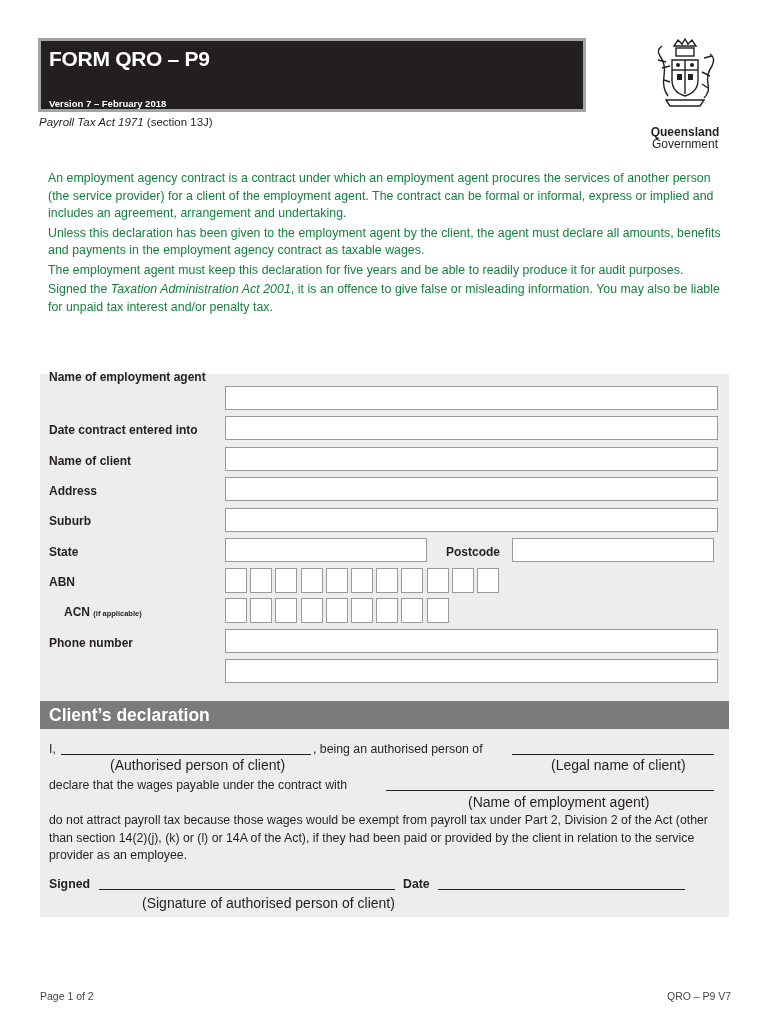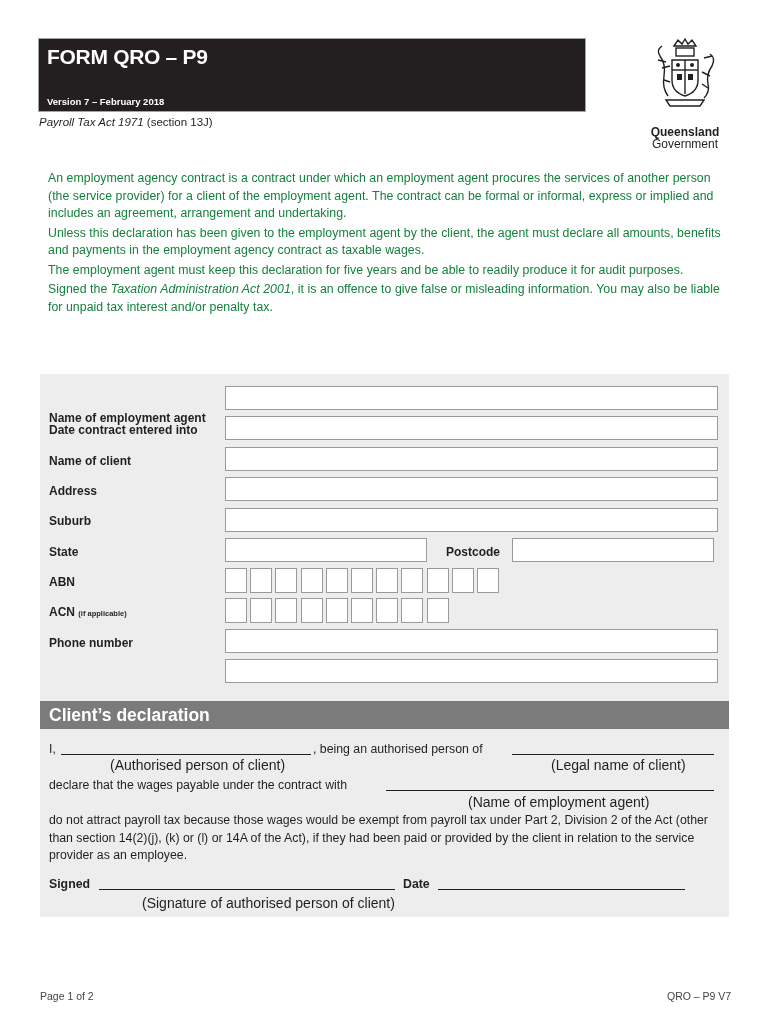--- a/index.html
+++ b/index.html
@@ -1,21 +1,21 @@
 <!DOCTYPE html>
 <html><head>
 <meta charset="utf-8">
 <style>
   html, body { margin:0; padding:0; background:#ffffff; }
   body { width:770px; height:1024px; position:relative; overflow:hidden;
          font-family:"DejaVu Sans Condensed","Liberation Sans Narrow","Liberation Sans", sans-serif; color:#231f20; }
   .abs { position:absolute; }
 
   
-  .title-bar { left:38px; top:38px; width:548px; height:74px; background:#231f20; border:1px solid #a3a3a3; box-sizing:border-box; color:#fff; }
+  .title-bar { left:38px; top:38px; width:548px; height:74px; background:#231f20; border:3px solid #a3a3a3; box-sizing:border-box; color:#fff; }
   .title-bar .t1 { position:absolute; left:8px; top:6px; font-family:"Liberation Sans", sans-serif; font-weight:bold; font-size:21px; letter-spacing:-0.3px; }
   .title-bar .t2 { position:absolute; left:8px; top:34px; font-family:"Liberation Sans", sans-serif; font-weight:bold; font-size:16.5px; letter-spacing:-0.2px; }
   .title-bar .t3 { position:absolute; left:8px; top:57px; font-family:"Liberation Sans", sans-serif; font-weight:bold; font-size:9.5px; }
   .act-line { left:39px; top:116px; font-family:"Liberation Sans", sans-serif; font-size:11.5px; color:#231f20; }
   .act-line i { font-style:italic; }
 
   .logo { left:645px; top:36px; width:80px; height:100px; text-align:center; }
   .logo svg { display:block; margin:0 auto; }
   .logo .q1 { font-family:"Liberation Sans", sans-serif; font-weight:bold; font-size:12px; line-height:12px; color:#231f20; margin-top:18px;text-align:center; }
   .logo .q2 { font-family:"Liberation Sans", sans-serif; font-size:12px; line-height:13px; color:#231f20; }
@@ -81,21 +81,21 @@
 
 <div class="abs intro">
   <p>An employment agency contract is a contract under which an employment agent procures the services of another person (the service provider) for a client of the employment agent. The contract can be formal or informal, express or implied and includes an agreement, arrangement and undertaking.</p>
   <p>Unless this declaration has been given to the employment agent by the client, the agent must declare all amounts, benefits and payments in the employment agency contract as taxable wages.</p>
   <p>The employment agent must keep this declaration for five years and be able to readily produce it for audit purposes.</p>
   <p><span>Signed the </span><i>Taxation Administration Act 2001</i><span>, it is an offence to give false or misleading information. You may also be liable for unpaid tax interest and/or penalty tax.</span></p>
 </div>
 
 <div class="abs panel"></div>
 
-<div class="row-label" style="top:411px;">Name of employment agent</div>
+<div class="row-label" style="top:370px;">Name of employment agent</div>
 <div class="field" style="top:386px;"></div>
 
 <div class="row-label" style="top:423px;">Date contract entered into</div>
 <div class="field" style="top:416px;"></div>
 
 <div class="row-label" style="top:454px;">Name of client</div>
 <div class="field" style="top:447px;"></div>
 
 <div class="row-label" style="top:484px;">Address</div>
 <div class="field" style="top:477px;"></div>
@@ -116,21 +116,21 @@
     <div class="box" style="left: 300.6px; top: 568px;"></div>
     <div class="box" style="left: 325.8px; top: 568px;"></div>
     <div class="box" style="left: 351px; top: 568px;"></div>
     <div class="box" style="left: 376.2px; top: 568px;"></div>
     <div class="box" style="left: 401.4px; top: 568px;"></div>
     <div class="box" style="left: 426.6px; top: 568px;"></div>
     <div class="box" style="left: 451.8px; top: 568px;"></div>
     <div class="box" style="left: 477px; top: 568px;"></div>
   </div>
 
-<div class="row-label" style="top:605px;"><span>ACN</span> <small>(if applicable)</small></div>
+<div class="row-label" style="top:605px;margin-left:15px;"><span>ACN</span> <small>(if applicable)</small></div>
 <div id="acn-boxes">
     <div class="box" style="left: 225px; top: 598px;"></div>
     <div class="box" style="left: 250.2px; top: 598px;"></div>
     <div class="box" style="left: 275.4px; top: 598px;"></div>
     <div class="box" style="left: 300.6px; top: 598px;"></div>
     <div class="box" style="left: 325.8px; top: 598px;"></div>
     <div class="box" style="left: 351px; top: 598px;"></div>
     <div class="box" style="left: 376.2px; top: 598px;"></div>
     <div class="box" style="left: 401.4px; top: 598px;"></div>
     <div class="box" style="left: 426.6px; top: 598px;"></div>

